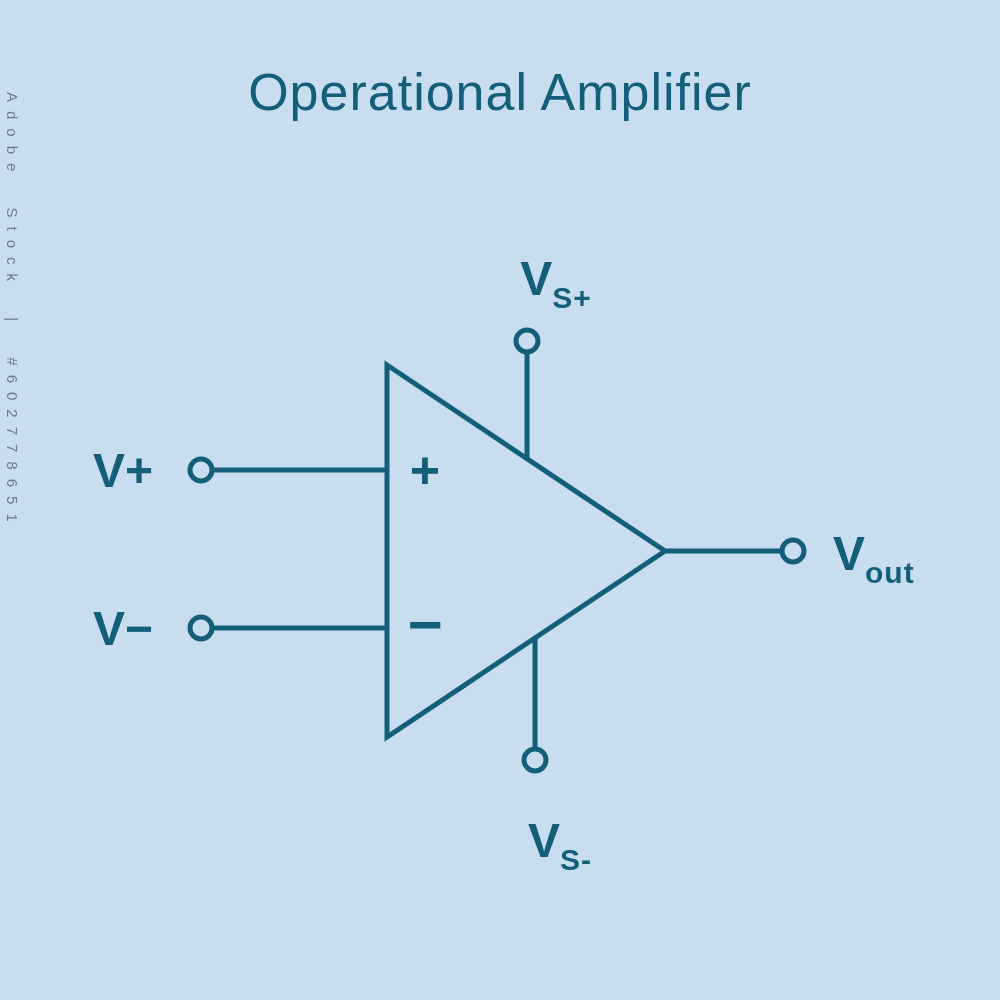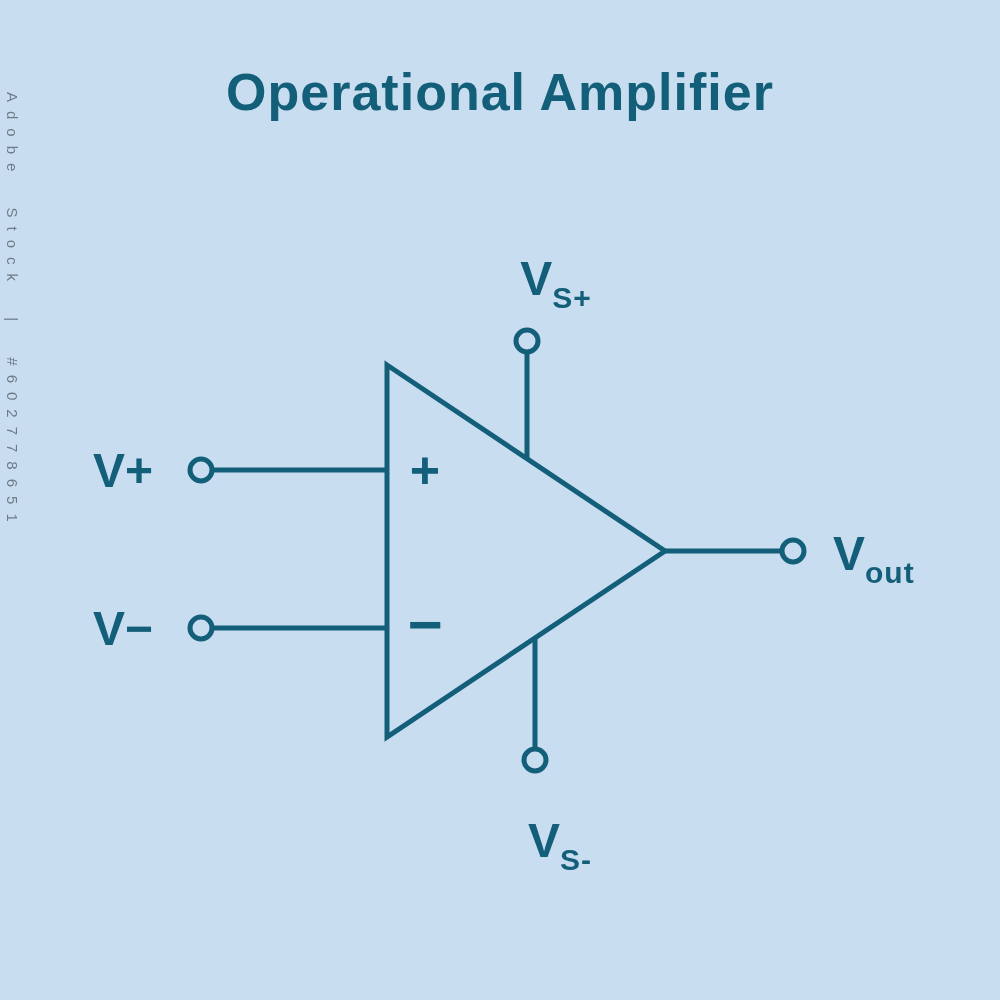--- a/index.html
+++ b/index.html
@@ -16,21 +16,21 @@
   .canvas {
     position: relative;
     width: 1000px; height: 1000px;
     background: var(--background);
   }
   .title {
     position: absolute;
     left: 0; right: 0; top: 62px;
     text-align: center;
     font-size: 52px;
-    font-weight: 700;
+    font-weight: 400;
     letter-spacing: 1px;
     color: var(--ink);
   }
   svg.circuit {
     position: absolute;
     inset: 0;
   }
   svg.circuit .stroke {
     stroke: var(--ink);
     stroke-width: 5;

